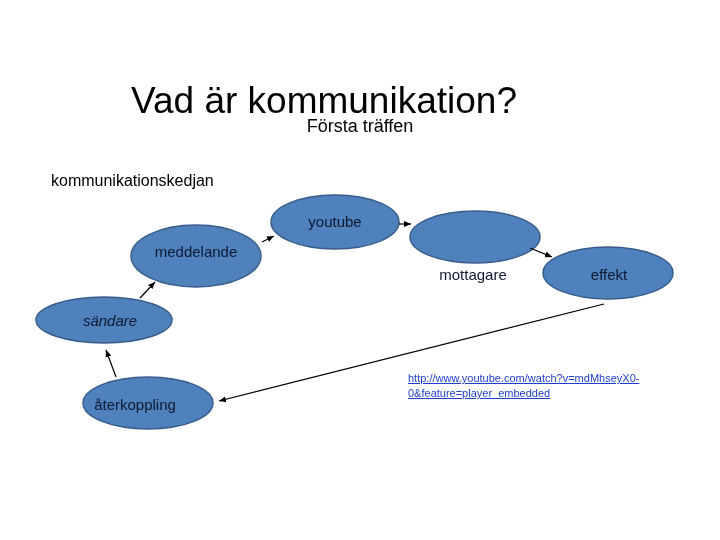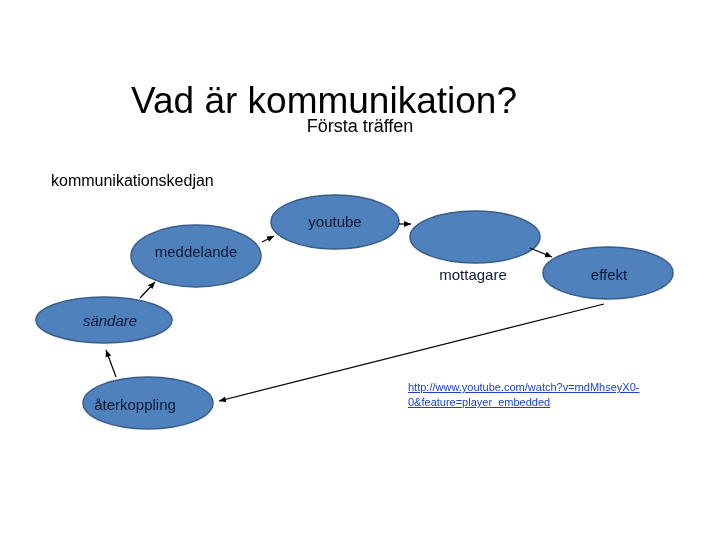--- a/index.html
+++ b/index.html
@@ -6,21 +6,21 @@
   body { width: 720px; height: 540px; position: relative; overflow: hidden;
          font-family: "Liberation Sans", "DejaVu Sans", sans-serif; color: #000; }
   .title { position: absolute; left: 0; width: 648px; top: 78px; text-align: center;
            font-size: 37px; line-height: 46px; }
   .subtitle { position: absolute; left: 0; width: 720px; top: 114px; text-align: center;
               font-size: 18px; line-height: 24px; }
   .label { position: absolute; left: 51px; top: 170px; font-size: 16px; line-height: 22px; }
   svg.diagram { position: absolute; left: 0; top: 0; }
   .node-label { position: absolute; text-align: center; font-size: 15px; color: #0d1a33;
                 transform: translate(-50%, -50%); white-space: nowrap; }
-  .link { position: absolute; left: 408px; top: 380px; font-size: 11px; line-height: 15px;
+  .link { position: absolute; left: 408px; top: 371px; font-size: 11px; line-height: 15px;
           color: #1f3fd0; text-decoration: underline; width: 250px; }
 </style>
 </head>
 <body>
 
 <div class="title">Vad är kommunikation?</div>
 <div class="subtitle">Första träffen</div>
 <div class="label">kommunikationskedjan</div>
 
 <svg class="diagram" width="720" height="540">

